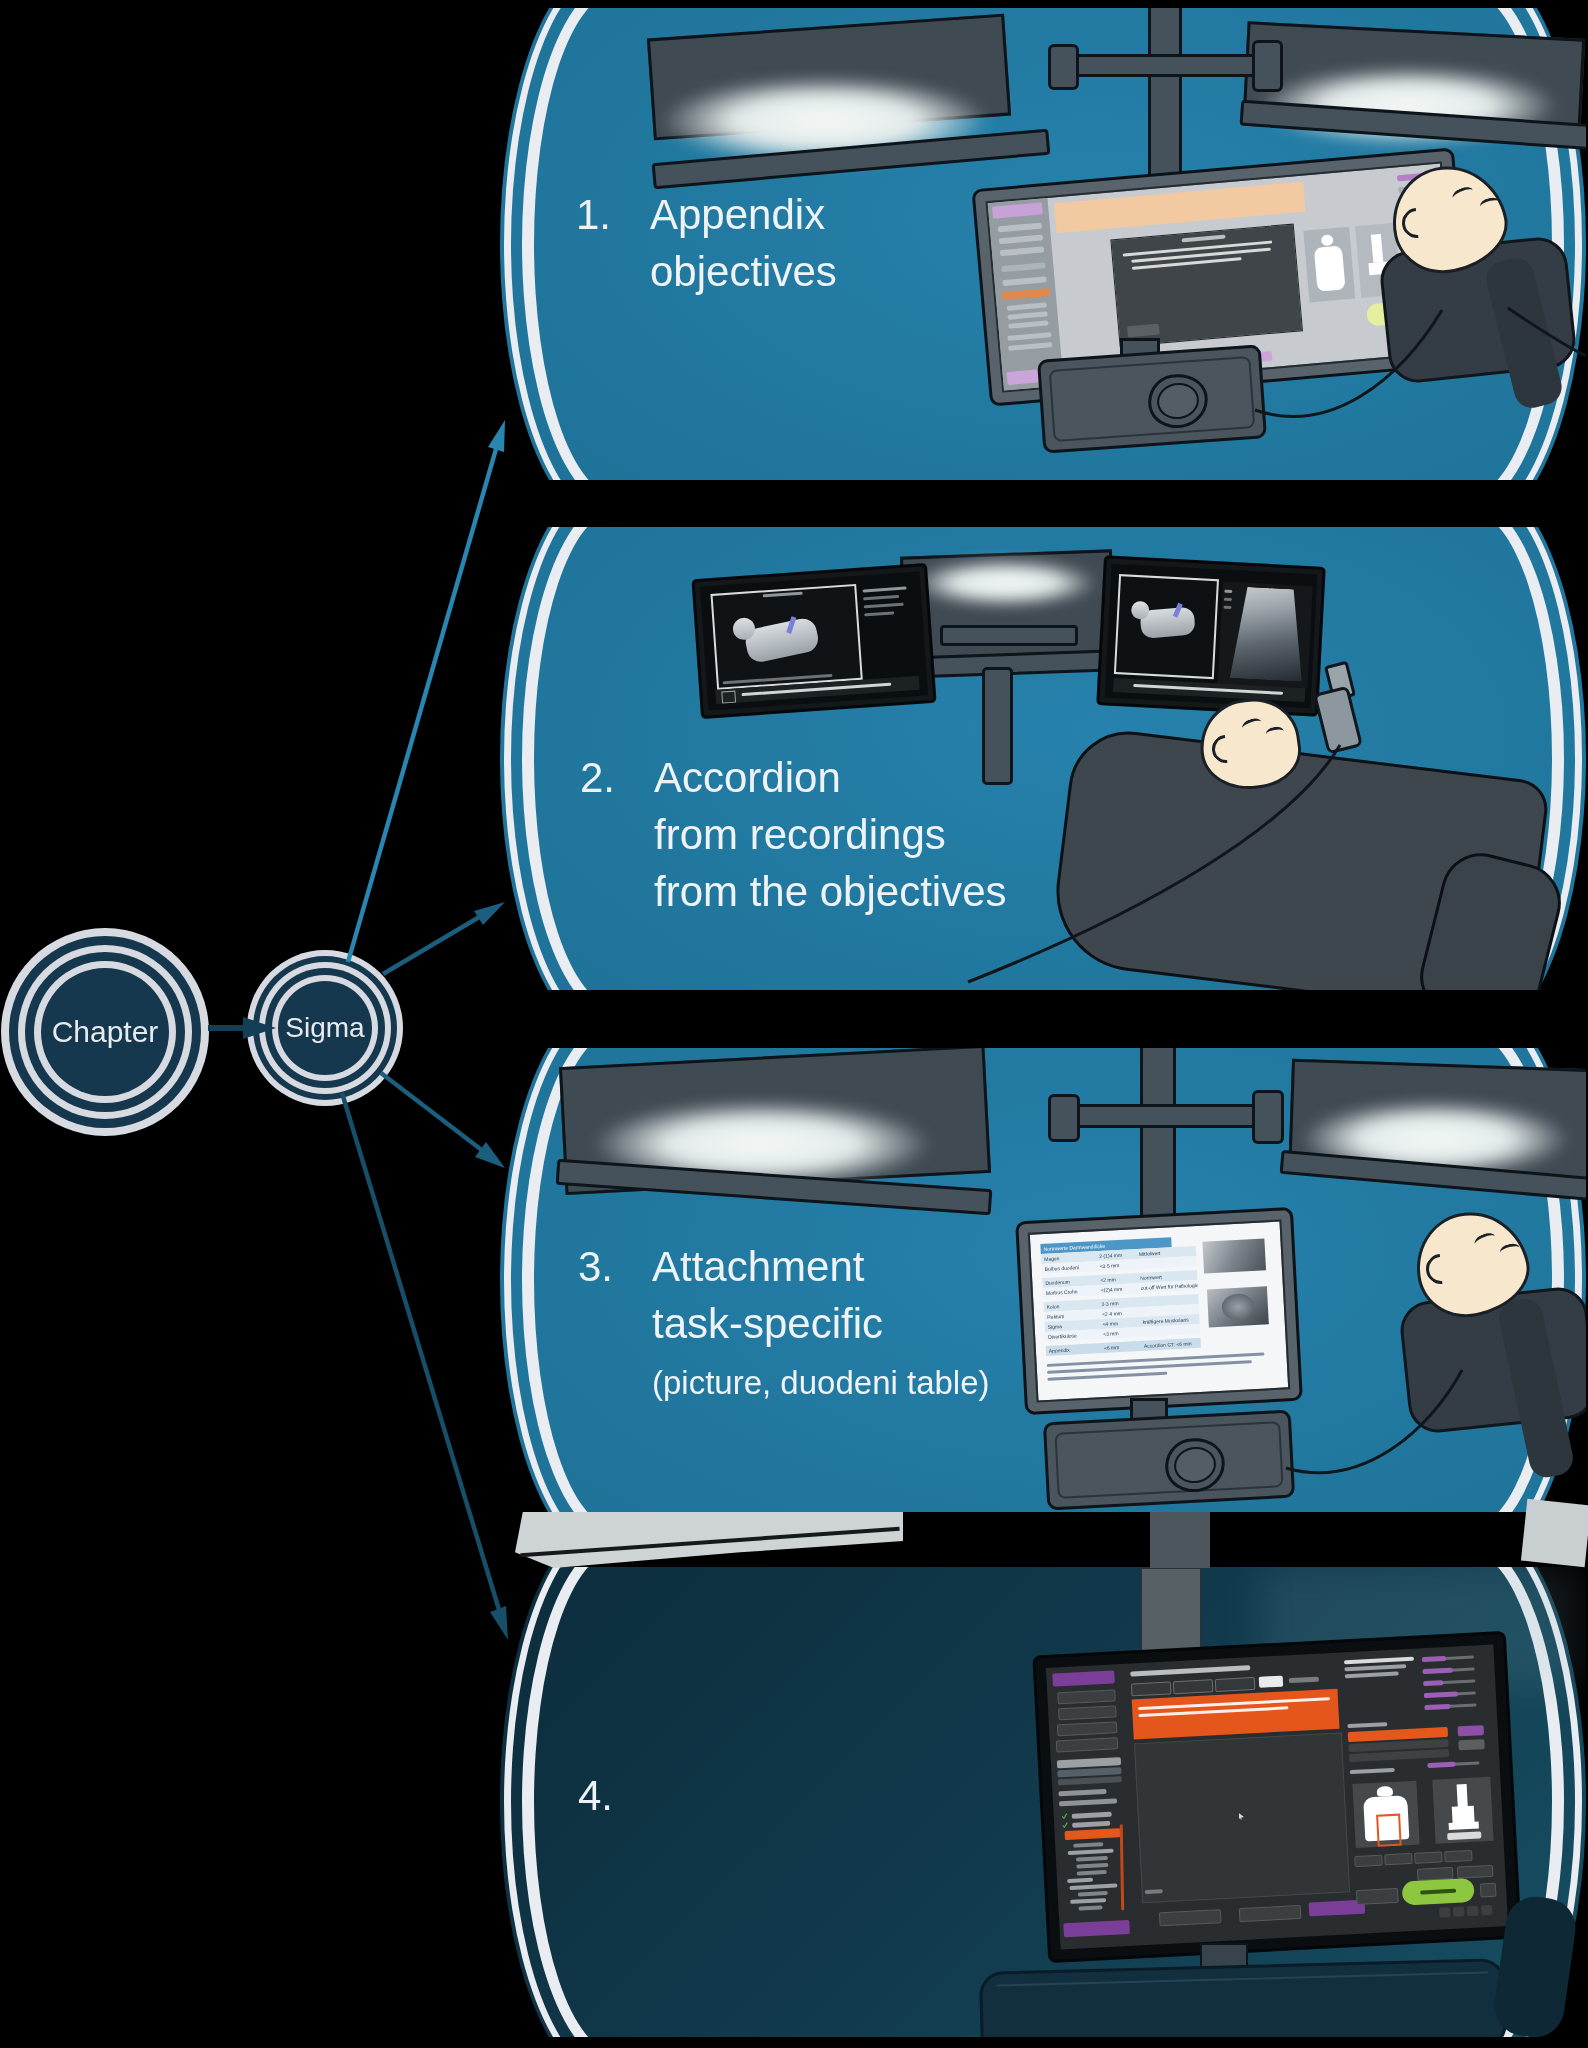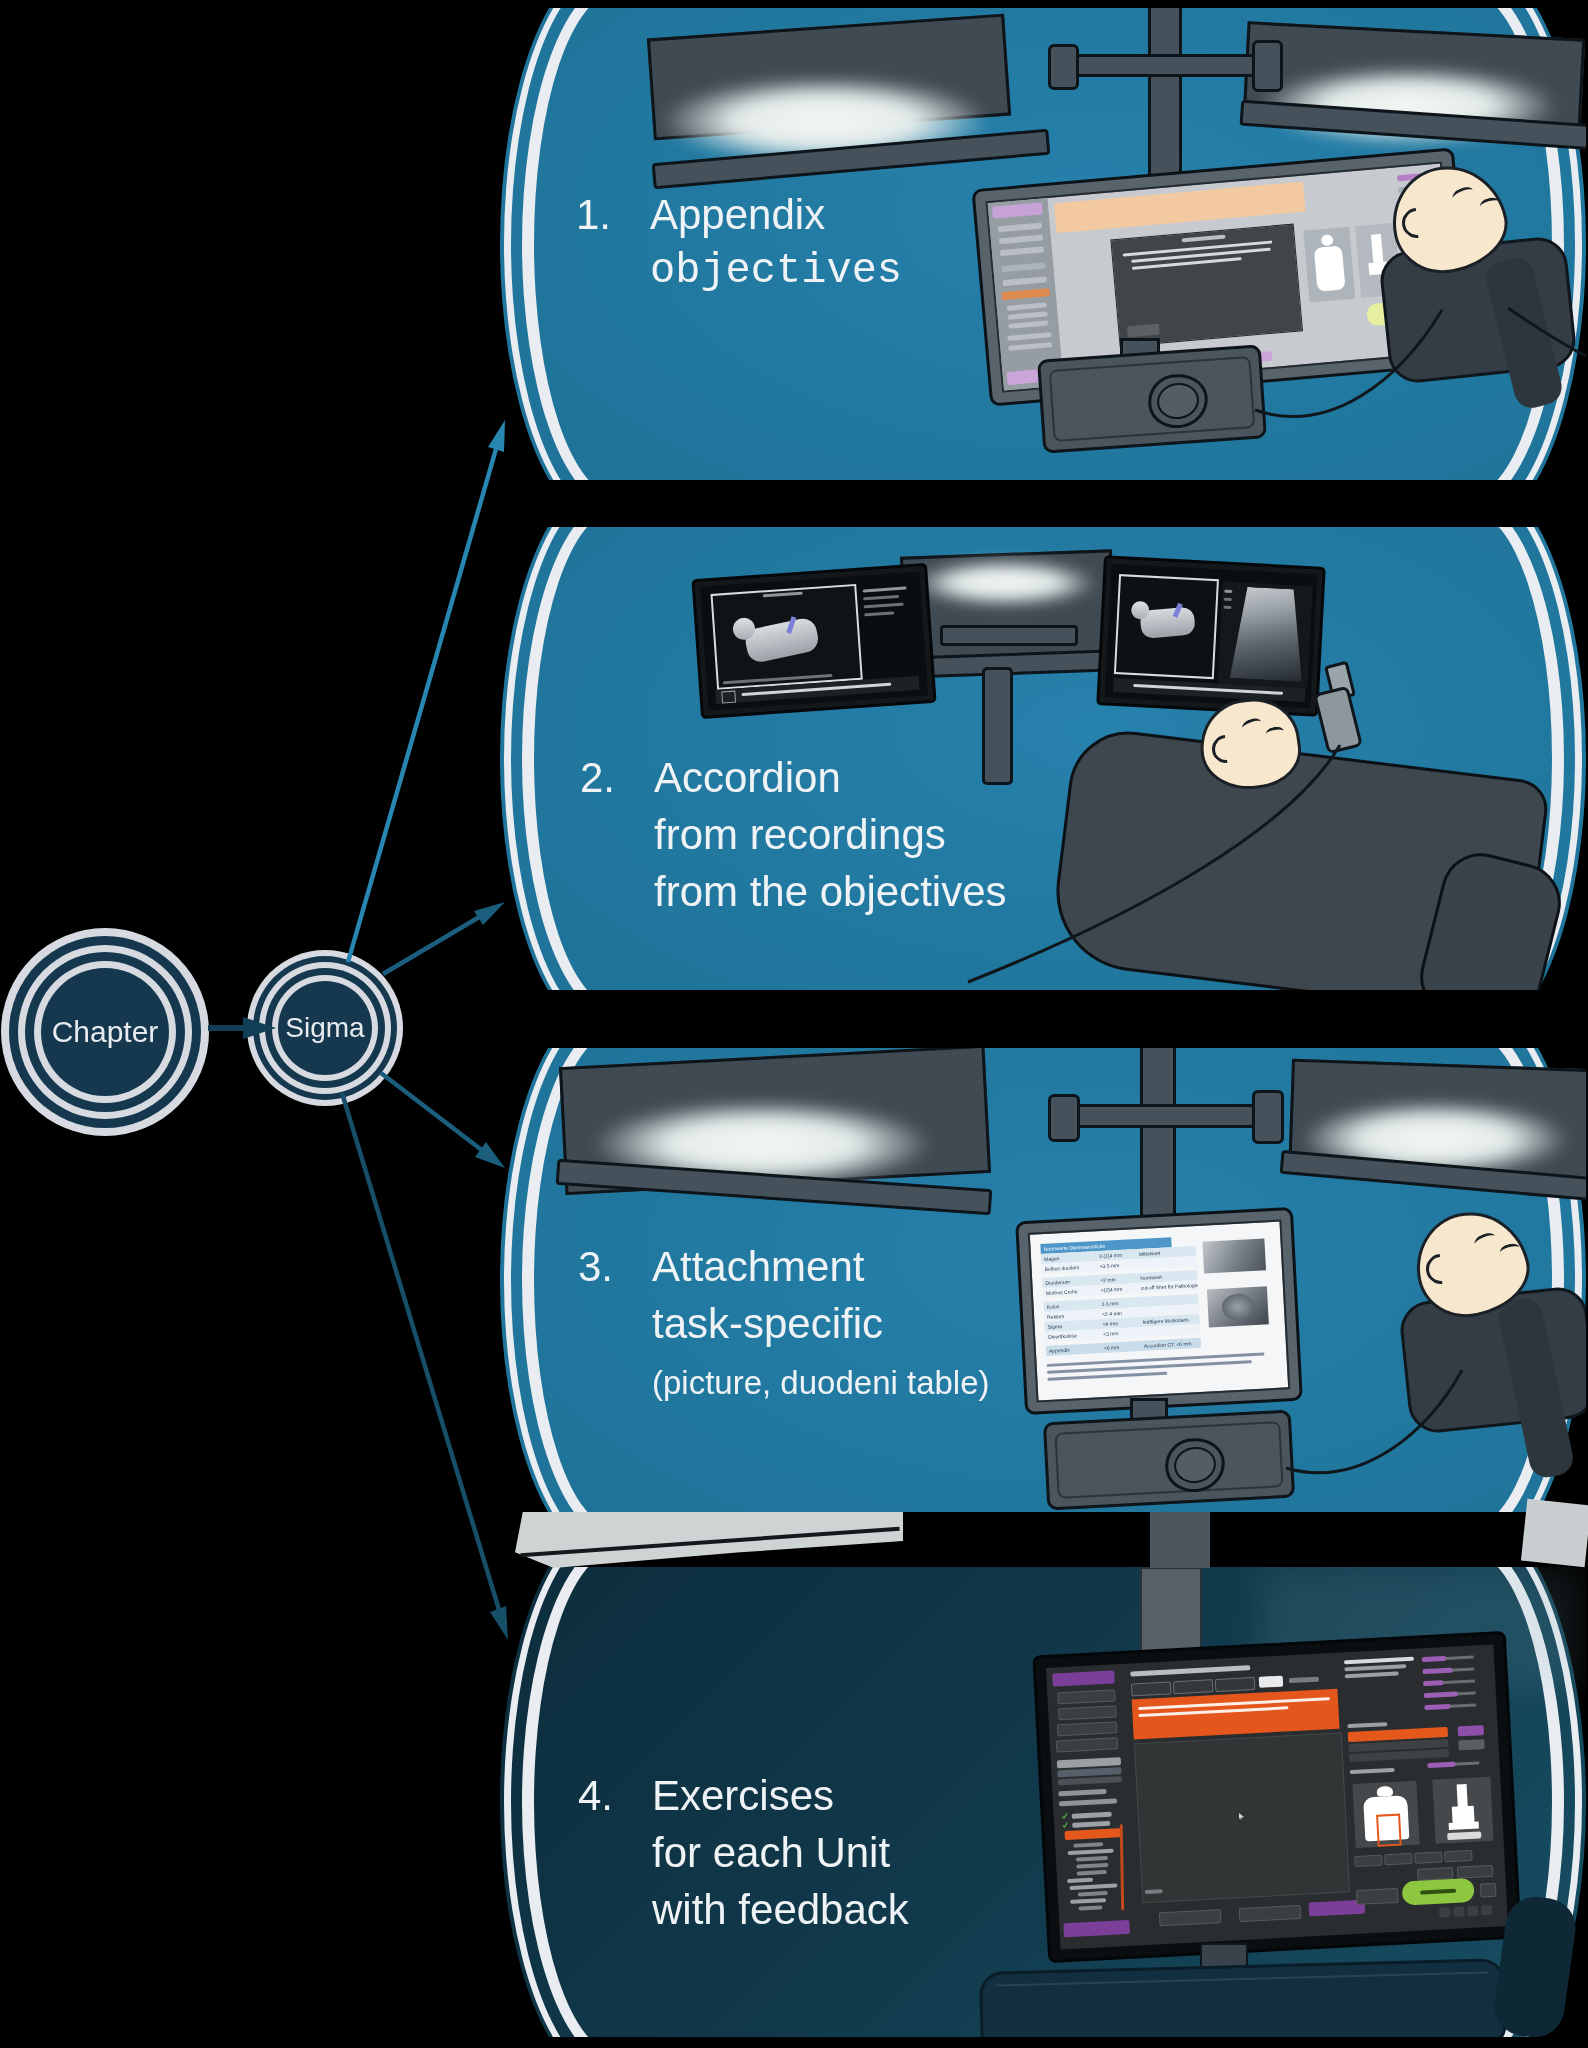--- a/index.html
+++ b/index.html
@@ -160,21 +160,21 @@
       <div class="brow" style="left:980px;top:190px;width:20px;height:9px;transform:rotate(-14deg);"></div>
       <svg class="a" style="left:0;top:0;" width="1086" height="472">
         <path d="M 755 402 C 830 428, 900 372, 942 302" stroke="#10171C" stroke-width="3" fill="none"></path>
         <path d="M 1008 300 C 1052 330, 1070 340, 1086 348" stroke="#10171C" stroke-width="3" fill="none"></path>
       </svg>
     </div>
     <div class="step" style="left:76px;top:178px;">
       <span class="num">1.</span>
       <span>
         <span style="display:block;">Appendix</span>
-        <span style="display:block;font-family:Liberation Mono, monospace;">objectives</span>
+        <span style="display:block;">objectives</span>
       </span>
     </div>
   </div>
 
   <div class="panel" id="p2">
     <div class="shape">
       <div class="ringA"></div>
       <div class="ringB"></div>
     </div>
     <div class="scene">
@@ -463,25 +463,20 @@
         </div>
       </div>
       <div class="a" style="left:700px;top:376px;width:44px;height:28px;background:#39434B;border:2px solid #0C161D;"></div>
       <div class="a" style="left:480px;top:398px;width:520px;height:84px;background:#122F3F;border:3px solid #0A1C28;border-radius:24px;transform:rotate(-1.5deg);">
         <div class="a" style="inset:10px 14px;border-top:2px solid rgba(200,220,230,.12);"></div>
       </div>
       <div class="a" style="left:1000px;top:330px;width:70px;height:140px;background:#0E2836;border-radius:30px;transform:rotate(8deg);"></div>
     </div>
     <div class="step" style="left:78px;top:200px;">
       <span class="num">4.</span>
-      <span>
-        <span style="display:block;">Exercises</span>
-        <span style="display:block;">for each Unit</span>
-        <span style="display:block;">with feedback</span>
-      </span>
     </div>
   </div>
 
   <div class="a" style="left:515px;top:1512px;width:388px;height:56px;background:#CED4D4;clip-path:polygon(2% 0,100% 0,100% 52%,58% 72%,10% 100%,0 72%);z-index:3;"></div>
   <div class="a" style="left:520px;top:1540px;width:380px;height:4px;background:#15191C;transform:rotate(-4deg);z-index:3;"></div>
   <div class="a" style="left:1150px;top:1512px;width:60px;height:56px;background:#4C565C;z-index:3;"></div>
   <div class="a" style="left:1524px;top:1502px;width:64px;height:62px;background:#C9CED0;transform:rotate(6deg);z-index:3;"></div>
 
 </div>
 

